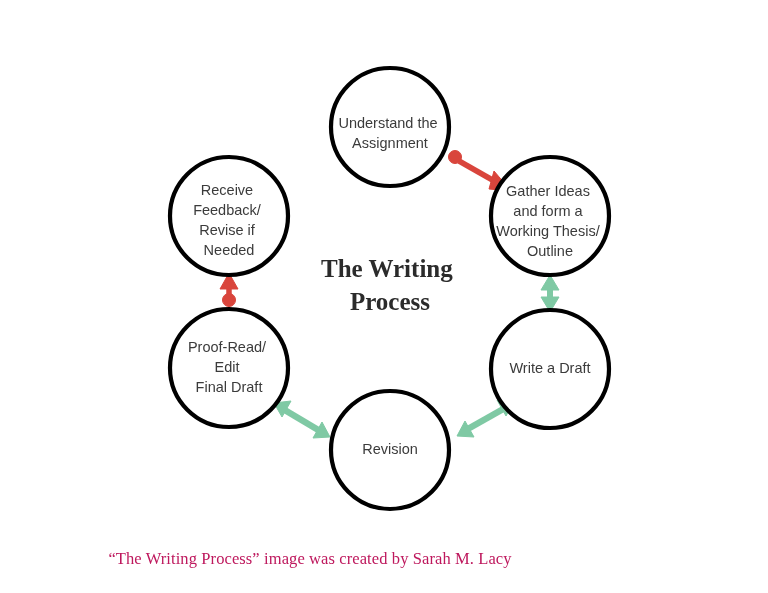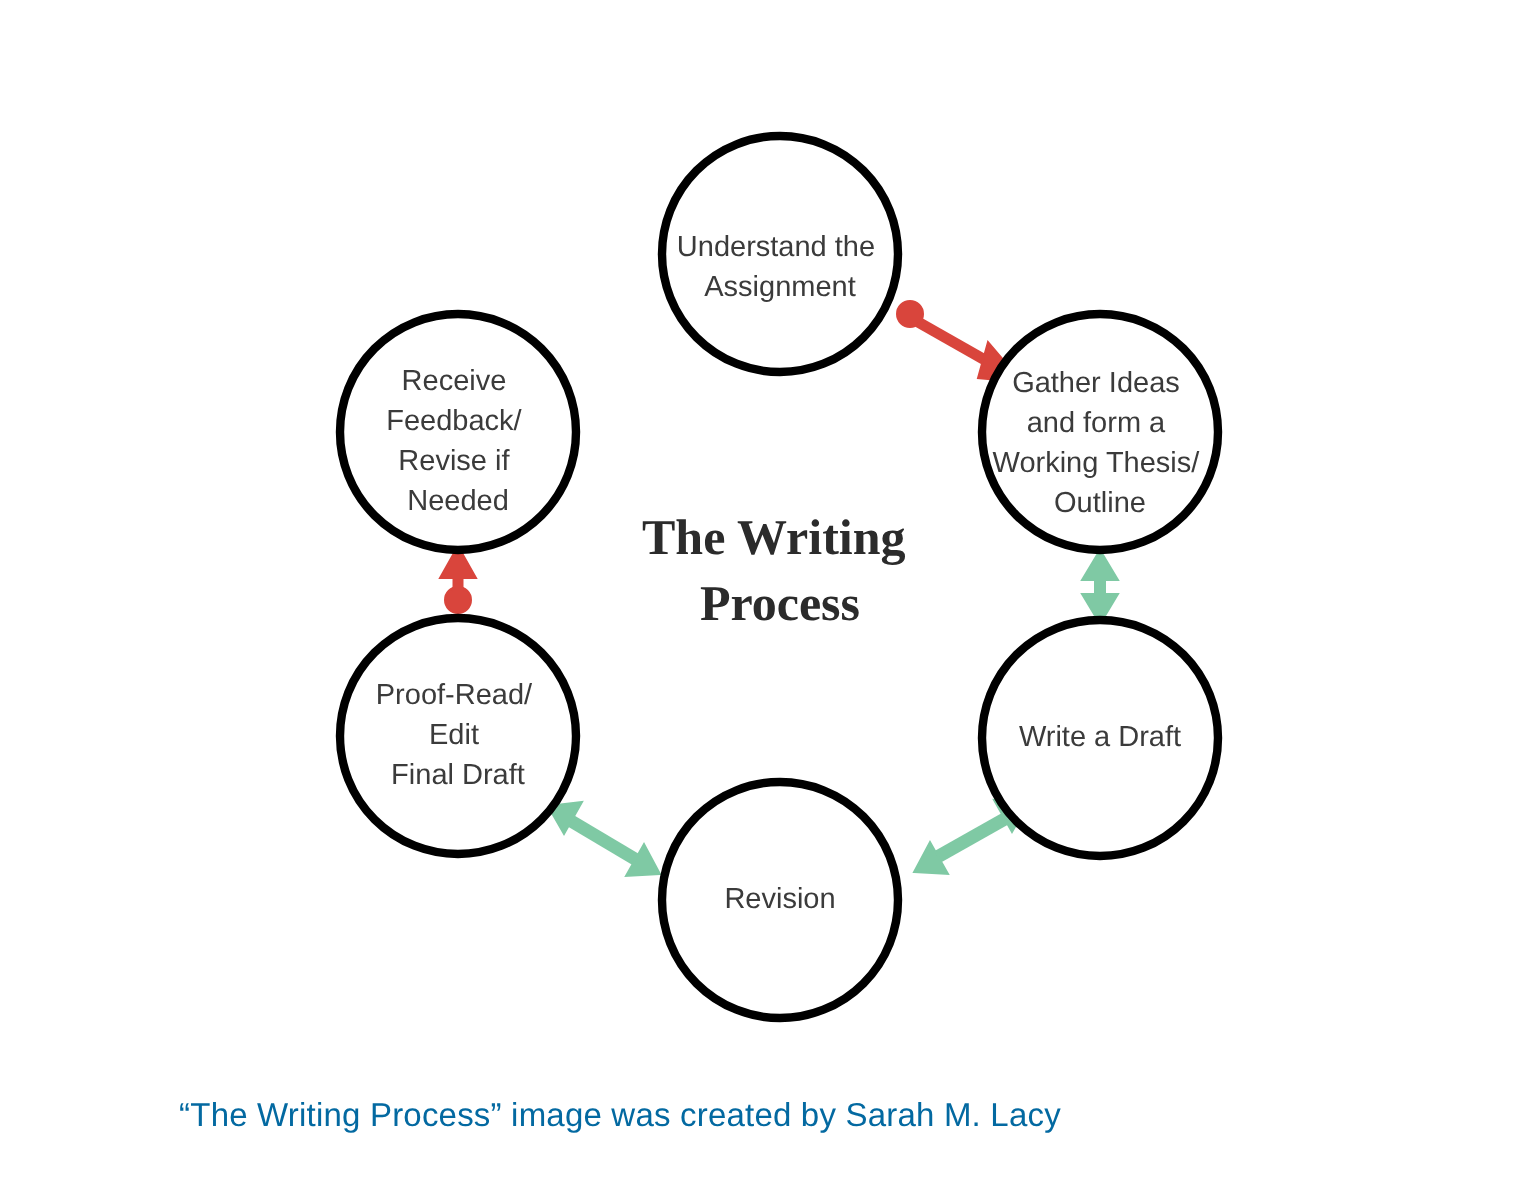--- a/index.html
+++ b/index.html
@@ -49,23 +49,23 @@
     font-weight: 700;
     fill: #2b2b2b;
     text-anchor: middle;
   }
   .caption-text {
     position: absolute;
     left: 0;
     top: 549px;
     width: 620px;
     text-align: center;
-    font-family: Liberation Sans, sans-serif;
+    font-family: Liberation Serif, serif;
     font-size: 16.5px;
-    color: #0369a1;
+    color: #be185d;
     letter-spacing: 0.1px;
   }
   .arrow-red {
     stroke: #d9453c;
     fill: #d9453c;
   }
   .arrow-green {
     stroke: #7fc9a4;
     fill: #7fc9a4;
   }

